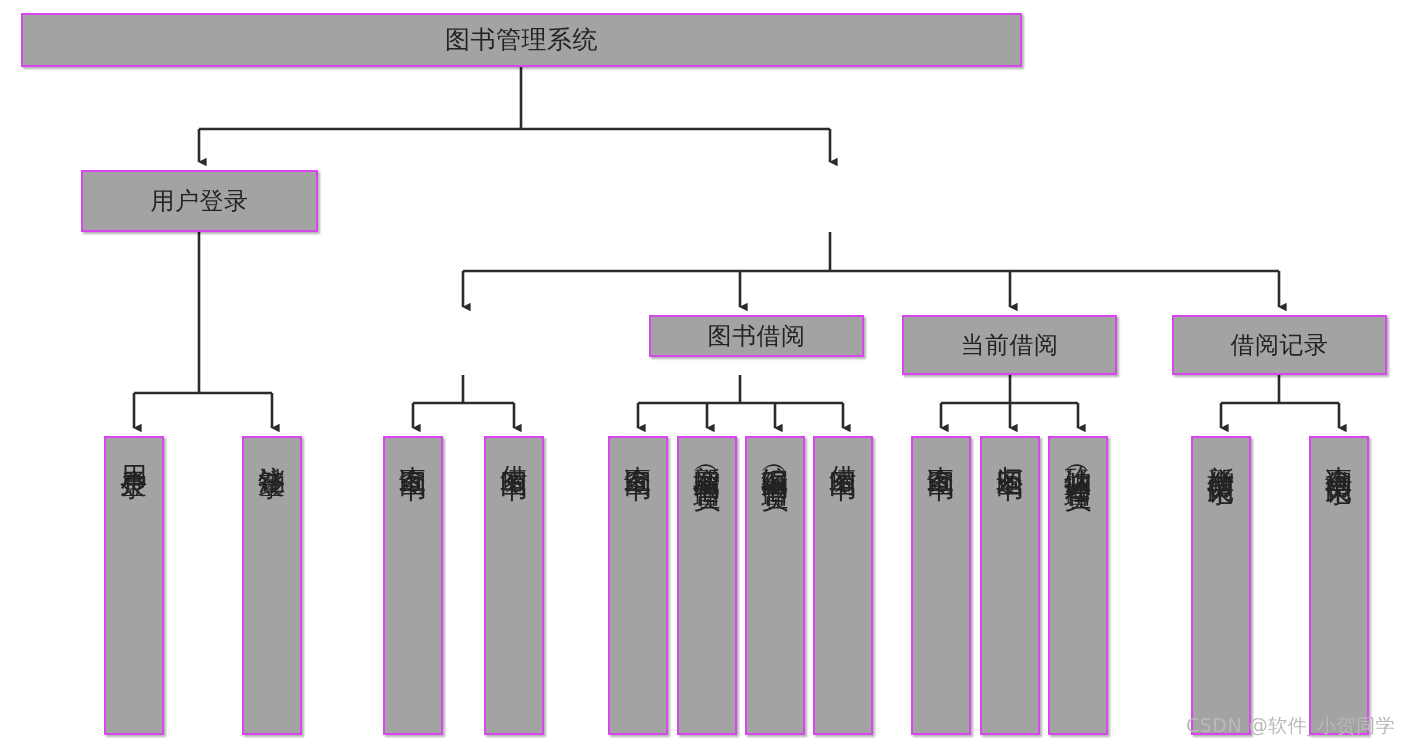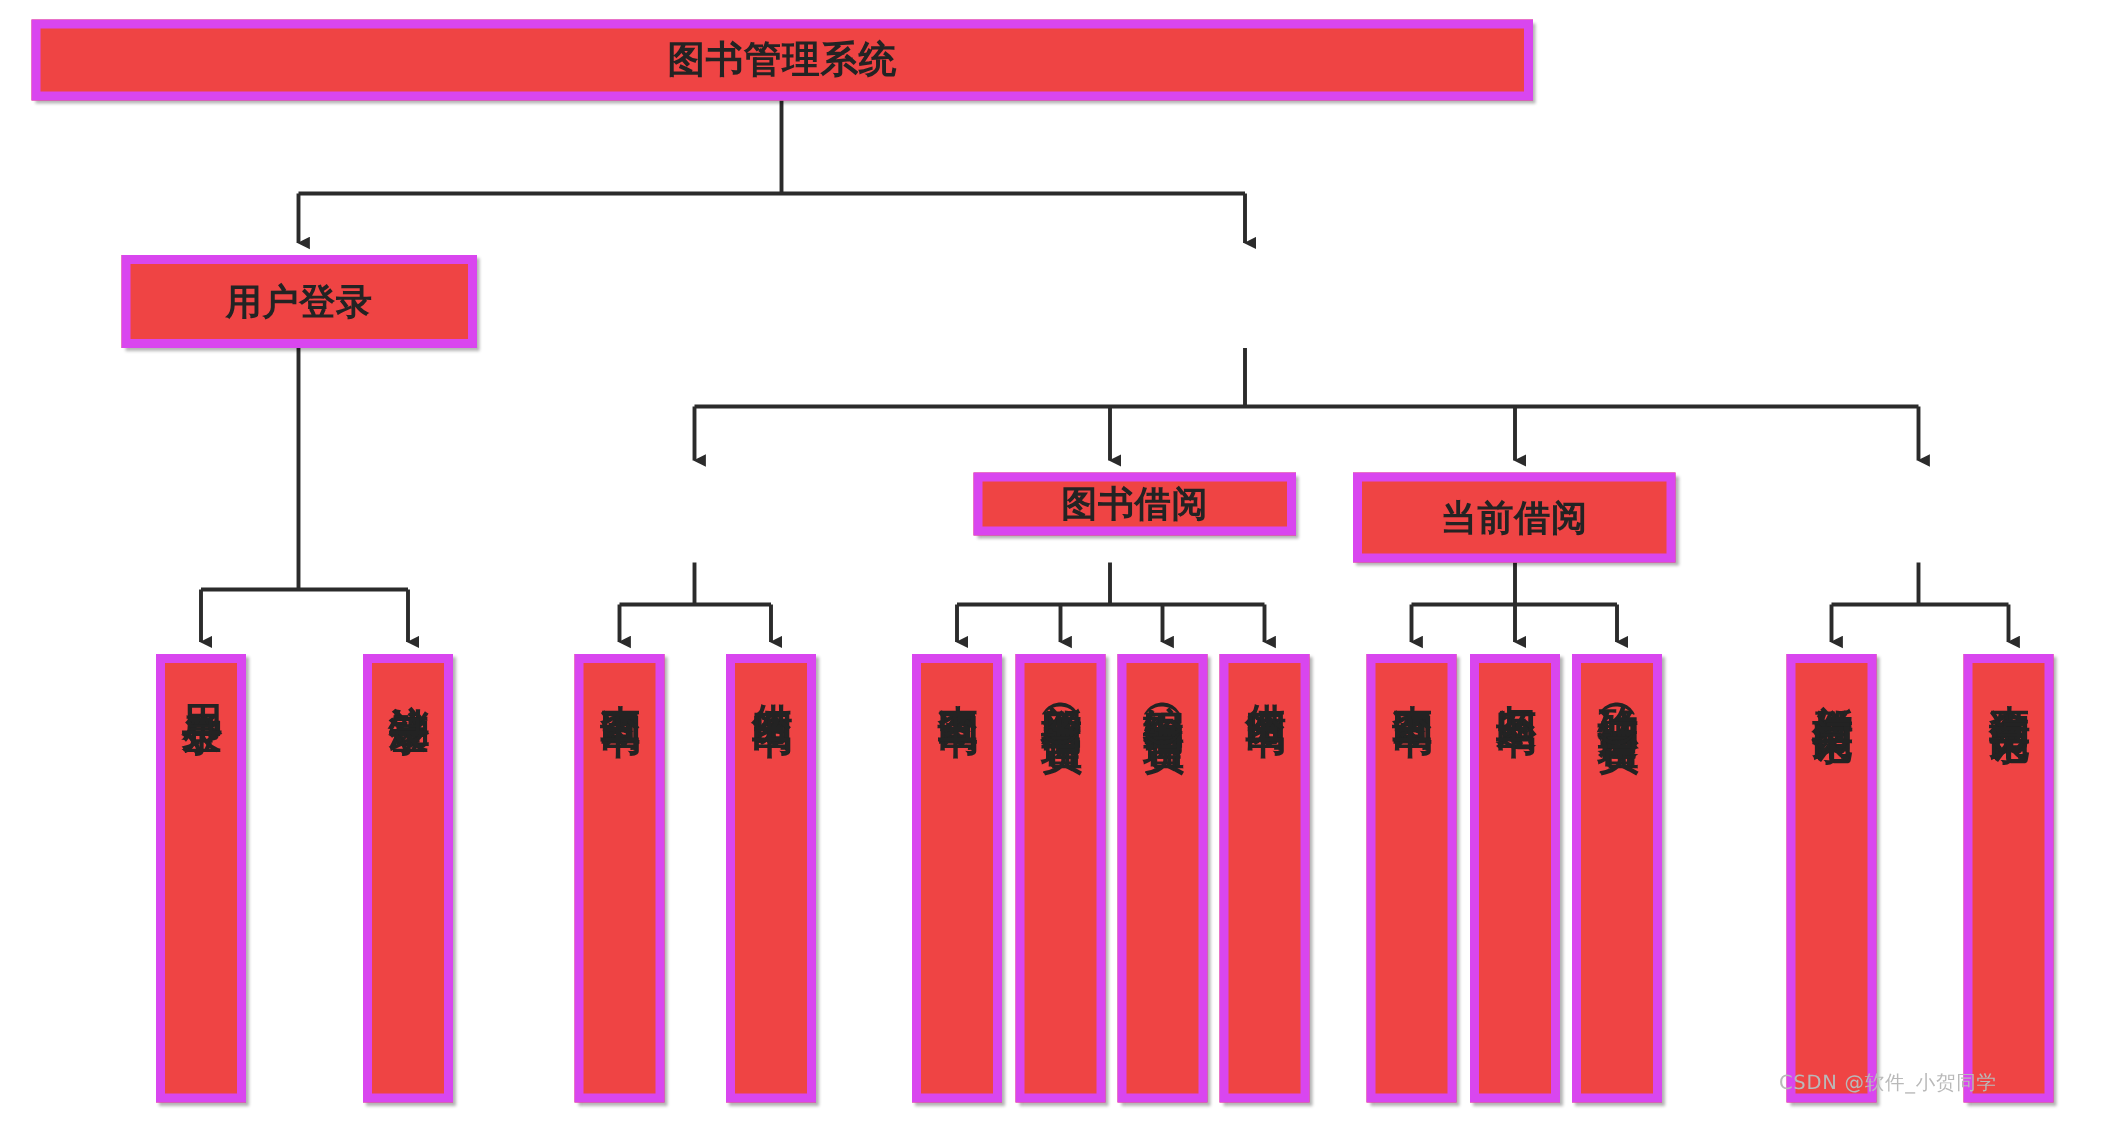--- a/index.html
+++ b/index.html
@@ -8,29 +8,28 @@
     background: #ffffff;
     font-family: "DejaVu Sans", "Liberation Sans", sans-serif;
     overflow: hidden;
   }
   #canvas { position: relative; width: 1405px; height: 747px; background: #fff; }
 
   #edges { position: absolute; left: 0; top: 0; width: 1405px; height: 747px; }
 
   .node {
     position: absolute;
-    background: #ef4444;
-    border: 6px solid #d946ef;
+    background: #a3a3a3;
+    border: 2px solid #d946ef;
     box-shadow: 2px 2px 2px rgba(0,0,0,0.30);
     display: flex;
     align-items: center;
     justify-content: center;
     color: #232323;
     z-index: 2;
-    font-weight: bold;
   }
   .node .lbl {
     display: block;
     text-align: center;
     line-height: 1.12;
     letter-spacing: 0.5px;
     white-space: nowrap;
   }
 
   
@@ -48,21 +47,21 @@
     text-orientation: upright;
     font-size: 27px;
     line-height: 1.02;
     letter-spacing: 3px;
     white-space: nowrap;
   }
 
   #watermark {
     position: absolute;
     left: 1186px; top: 713px;
-    font-size: 13px;
+    font-size: 19px;
     color: #b9b9b9;
     letter-spacing: 0.5px;
     white-space: nowrap;
     z-index: 5;
     font-family: "DejaVu Sans", "Liberation Sans", sans-serif;
   }
 </style>
 </head>
 <body>
 
@@ -126,20 +125,23 @@
   <div class="node h" style="left:81px; top:170px; width:237px; height:62px;">
     <span class="lbl">用户登录</span>
   </div>
 
   <div class="node h" style="left:649px; top:315px; width:215px; height:42px;">
     <span class="lbl">图书借阅</span>
   </div>
   <div class="node h" style="left:902px; top:315px; width:215px; height:60px;">
     <span class="lbl">当前借阅</span>
   </div>
+  <div class="node h" style="left:1172px; top:315px; width:215px; height:60px;">
+    <span class="lbl">借阅记录</span>
+  </div>
 
   <div class="node v" style="left:104px; top:436px; width:60px; height:299px;">
     <span class="lbl">用户登录</span>
   </div>
   <div class="node v" style="left:242px; top:436px; width:60px; height:299px;">
     <span class="lbl">注销登录</span>
   </div>
 
   <div class="node v" style="left:383px; top:436px; width:60px; height:299px;">
     <span class="lbl">查询图书</span>

